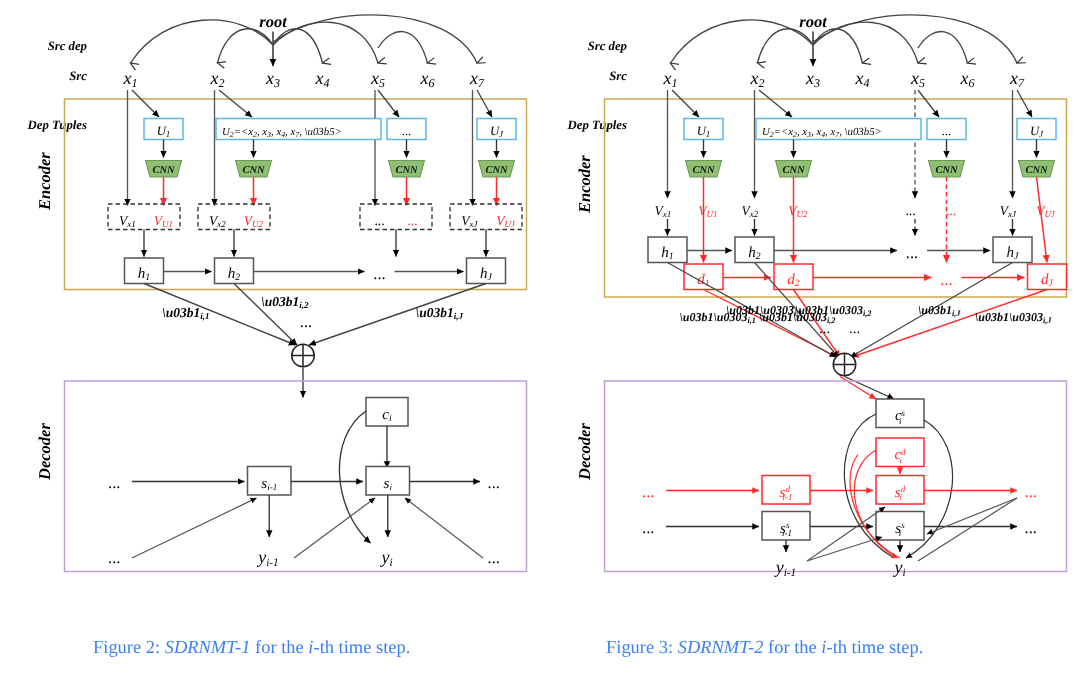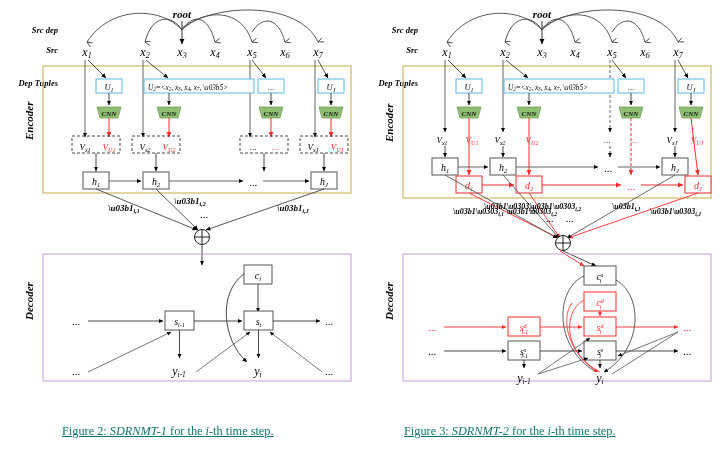--- a/index.html
+++ b/index.html
@@ -9,21 +9,21 @@
     overflow:hidden;
   }
   .page{position:relative;width:720px;height:456px;}
   .fig{position:absolute;top:0;width:360px;height:410px;}
   .fig-left{left:0;}
   .fig-right{left:360px;}
   .caption-row{position:absolute;left:0;top:412px;width:720px;height:44px;}
   .caption{
     position:absolute;top:12px;
     font-family:"Liberation Serif", serif;
-    font-size:12.3px;color:#0f766e;white-space:nowrap;text-decoration:underline;
+    font-size:12.3px;color:#3b82f6;white-space:nowrap;
   }
   .cap-left{left:62px;}
   .cap-right{left:404px;}
   svg{display:block;}
   text{font-family:"Liberation Serif", serif;}
   .it{font-style:italic;}
   .bi{font-style:italic;font-weight:bold;}
 </style>
 </head>
 <body>

